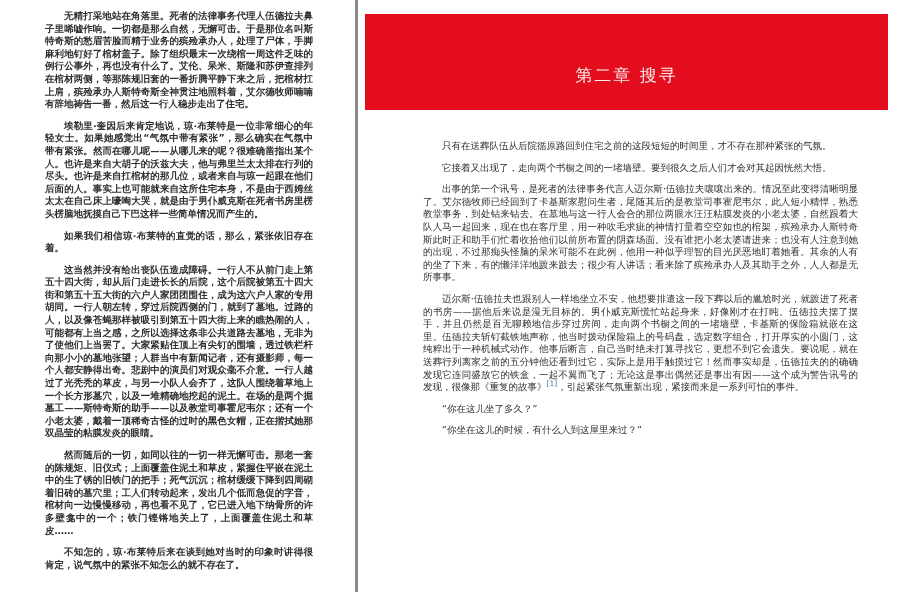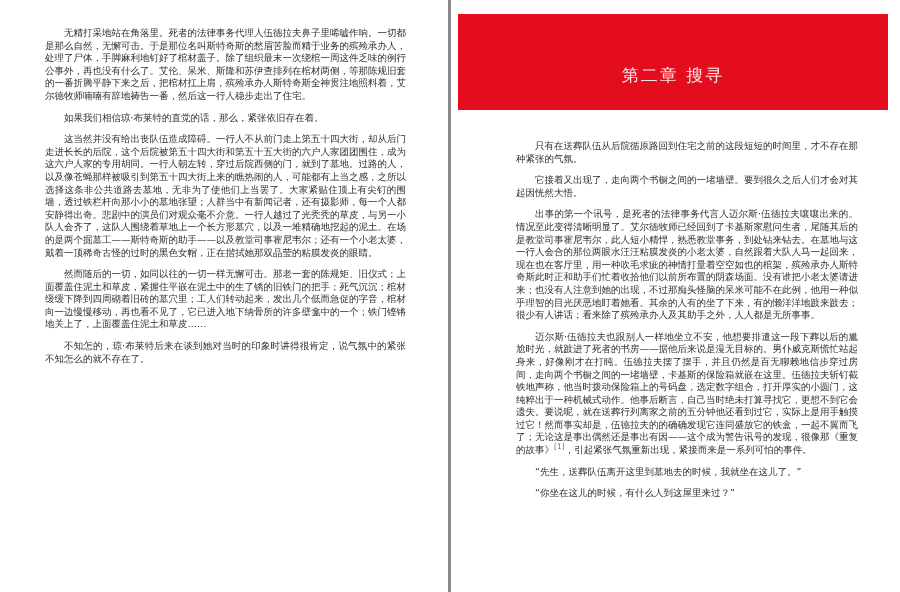--- a/index.html
+++ b/index.html
@@ -16,22 +16,23 @@
     width: 900px;
     height: 592px;
     background: #ffffff;
   }
   .page {
     box-sizing: border-box;
     background: #ffffff;
     color: #2e2e2e;
   }
   .page-left {
-    width: 448px;
-    padding: 27px 42px 0 45px;
+    width: 355px;
+    padding: 10px 42px 0 45px;
+    font-weight: bold;
   }
   .page-divider {
     width: 3px;
     background: #8a8a8a;
     flex: 0 0 3px;
   }
   .page-right {
     flex: 1;
     position: relative;
     padding: 0;
@@ -73,39 +74,40 @@
     text-indent: 0;
   }
 </style>
 </head>
 <body>
 
 <div class="book">
 
   <div class="page page-left">
     <p class="para">无精打采地站在角落里。死者的法律事务代理人伍德拉夫鼻子里唏嘘作响。一切都是那么自然，无懈可击。于是那位名叫斯特奇斯的愁眉苦脸而精于业务的殡殓承办人，处理了尸体，手脚麻利地钉好了棺材盖子。除了组织最末一次绕棺一周这件乏味的例行公事外，再也没有什么了。艾伦、呆米、斯隆和苏伊查排列在棺材两侧，等那陈规旧套的一番折腾平静下来之后，把棺材扛上肩，殡殓承办人斯特奇斯全神贯注地照料着，艾尔德牧师喃喃有辞地祷告一番，然后这一行人稳步走出了住宅。</p>
+    <p class="para">埃勒里·奎因后来肯定地说，琼·布莱特是一位非常细心的年轻女士。如果她感觉出“气氛中带有紧张”，那么确实在气氛中带有紧张。然而在哪儿呢——从哪儿来的呢？很难确凿指出某个人。也许是来自大胡子的沃兹大夫，他与弗里兰太太排在行列的尽头。也许是来自扛棺材的那几位，或者来自与琼一起跟在他们后面的人。事实上也可能就来自这所住宅本身，不是由于西姆丝太太在自己床上嚎啕大哭，就是由于男仆威克斯在死者书房里楞头楞脑地抚摸自己下巴这样一些简单情况而产生的。</p>
     <p class="para">如果我们相信琼·布莱特的直觉的话，那么，紧张依旧存在着。</p>
     <p class="para">这当然并没有给出丧队伍造成障碍。一行人不从前门走上第五十四大街，却从后门走进长长的后院，这个后院被第五十四大街和第五十五大街的六户人家团团围住，成为这六户人家的专用胡同。一行人朝左转，穿过后院西侧的门，就到了墓地。过路的人，以及像苍蝇那样被吸引到第五十四大街上来的瞧热闹的人，可能都有上当之感，之所以选择这条非公共道路去墓地，无非为了使他们上当罢了。大家紧贴住顶上有尖钉的围墙，透过铁栏杆向那小小的墓地张望；人群当中有新闻记者，还有摄影师，每一个人都安静得出奇。悲剧中的演员们对观众毫不介意。一行人越过了光秃秃的草皮，与另一小队人会齐了，这队人围绕着草地上一个长方形墓穴，以及一堆精确地挖起的泥土。在场的是两个掘墓工——斯特奇斯的助手——以及教堂司事霍尼韦尔；还有一个小老太婆，戴着一顶稀奇古怪的过时的黑色女帽，正在揩拭她那双晶莹的粘膜发炎的眼睛。</p>
     <p class="para">然而随后的一切，如同以往的一切一样无懈可击。那老一套的陈规矩、旧仪式；上面覆盖住泥土和草皮，紧握住平嵌在泥土中的生了锈的旧铁门的把手；死气沉沉；棺材缓缓下降到四周砌着旧砖的墓穴里；工人们转动起来，发出几个低而急促的字音，棺材向一边慢慢移动，再也看不见了，它已进入地下纳骨所的许多壁龛中的一个；铁门铿锵地关上了，上面覆盖住泥土和草皮……</p>
     <p class="para">不知怎的，琼·布莱特后来在谈到她对当时的印象时讲得很肯定，说气氛中的紧张不知怎么的就不存在了。</p>
   </div>
 
   <div class="page-divider"></div>
 
   <div class="page page-right">
 
     <div class="chapter-banner">
       <h2 class="chapter-title">第二章 搜寻</h2>
     </div>
 
     <div class="right-text">
       <p class="para">只有在送葬队伍从后院循原路回到住宅之前的这段短短的时间里，才不存在那种紧张的气氛。</p>
       <p class="para">它接着又出现了，走向两个书橱之间的一堵墙壁。要到很久之后人们才会对其起因恍然大悟。</p>
       <p class="para">出事的第一个讯号，是死者的法律事务代言人迈尔斯·伍德拉夫嚷嚷出来的。情况至此变得清晰明显了。艾尔德牧师已经回到了卡基斯家慰问生者，尾随其后的是教堂司事霍尼韦尔，此人短小精悍，熟悉教堂事务，到处钻来钻去。在墓地与这一行人会合的那位两眼水汪汪粘膜发炎的小老太婆，自然跟着大队人马一起回来，现在也在客厅里，用一种吹毛求疵的神情打量着空空如也的棺架，殡殓承办人斯特奇斯此时正和助手们忙着收拾他们以前所布置的阴森场面。没有谁把小老太婆请进来；也没有人注意到她的出现，不过那痴头怪脑的呆米可能不在此例，他用一种似乎理智的目光厌恶地盯着她看。其余的人有的坐了下来，有的懒洋洋地踱来踱去；很少有人讲话；看来除了殡殓承办人及其助手之外，人人都是无所事事。</p>
       <p class="para"><span>迈尔斯·伍德拉夫也跟别人一样地坐立不安，他想要排遣这一段下葬以后的尴尬时光，就踱进了死者的书房——据他后来说是漫无目标的。男仆威克斯慌忙站起身来，好像刚才在打盹。伍德拉夫摆了摆手，并且仍然是百无聊赖地信步穿过房间，走向两个书橱之间的一堵墙壁，卡基斯的保险箱就嵌在这里。伍德拉夫斩钉截铁地声称，他当时拨动保险箱上的号码盘，选定数字组合，打开厚实的小圆门，这纯粹出于一种机械式动作。他事后断言，自己当时绝未打算寻找它，更想不到它会遗失。要说呢，就在送葬行列离家之前的五分钟他还看到过它，实际上是用手触摸过它！然而事实却是，伍德拉夫的的确确发现它连同盛放它的铁盒，一起不翼而飞了；无论这是事出偶然还是事出有因——这个成为警告讯号的发现，很像那《重复的故事》</span><sup class="footnote-link">[1]</sup><span>，引起紧张气氛重新出现，紧接而来是一系列可怕的事件。</span></p>
-      <p class="para">“先生，送葬队伍离开这里到墓地去的时候，我就坐在这儿了。”</p>
+      <p class="para">“你在这儿坐了多久？”</p>
       <p class="para">“你坐在这儿的时候，有什么人到这屋里来过？”</p>
 
     </div>
 
   </div>
 
 </div>
 
 </body></html>

